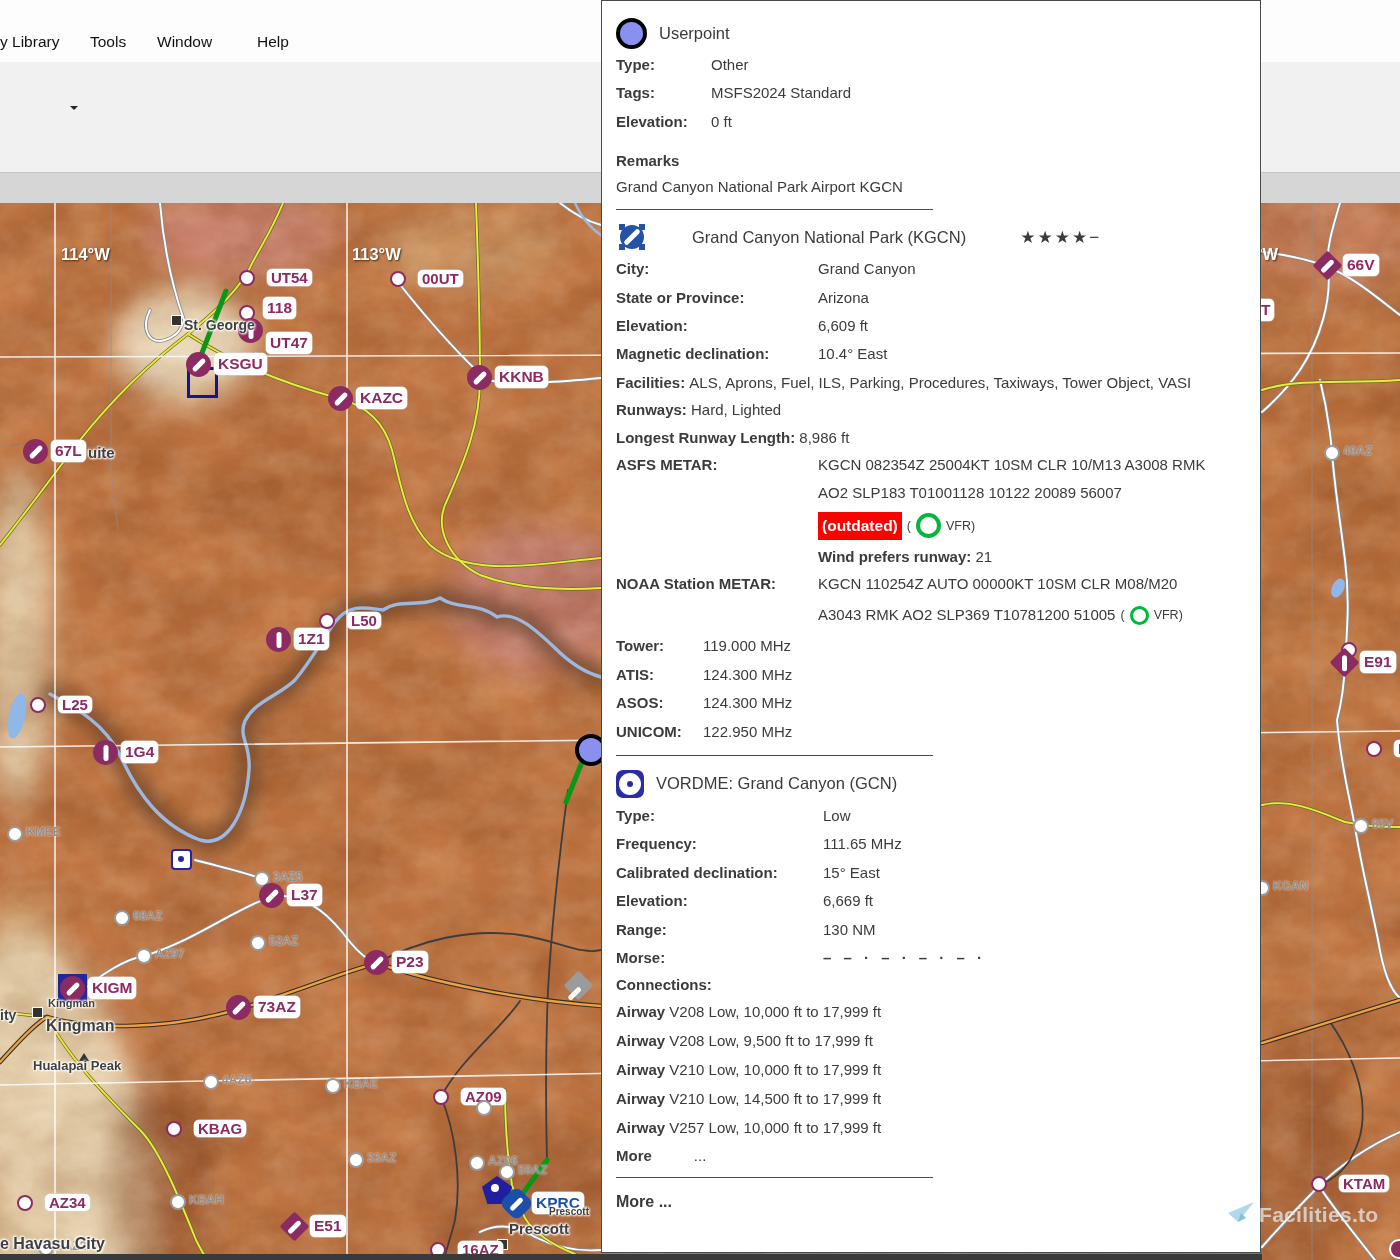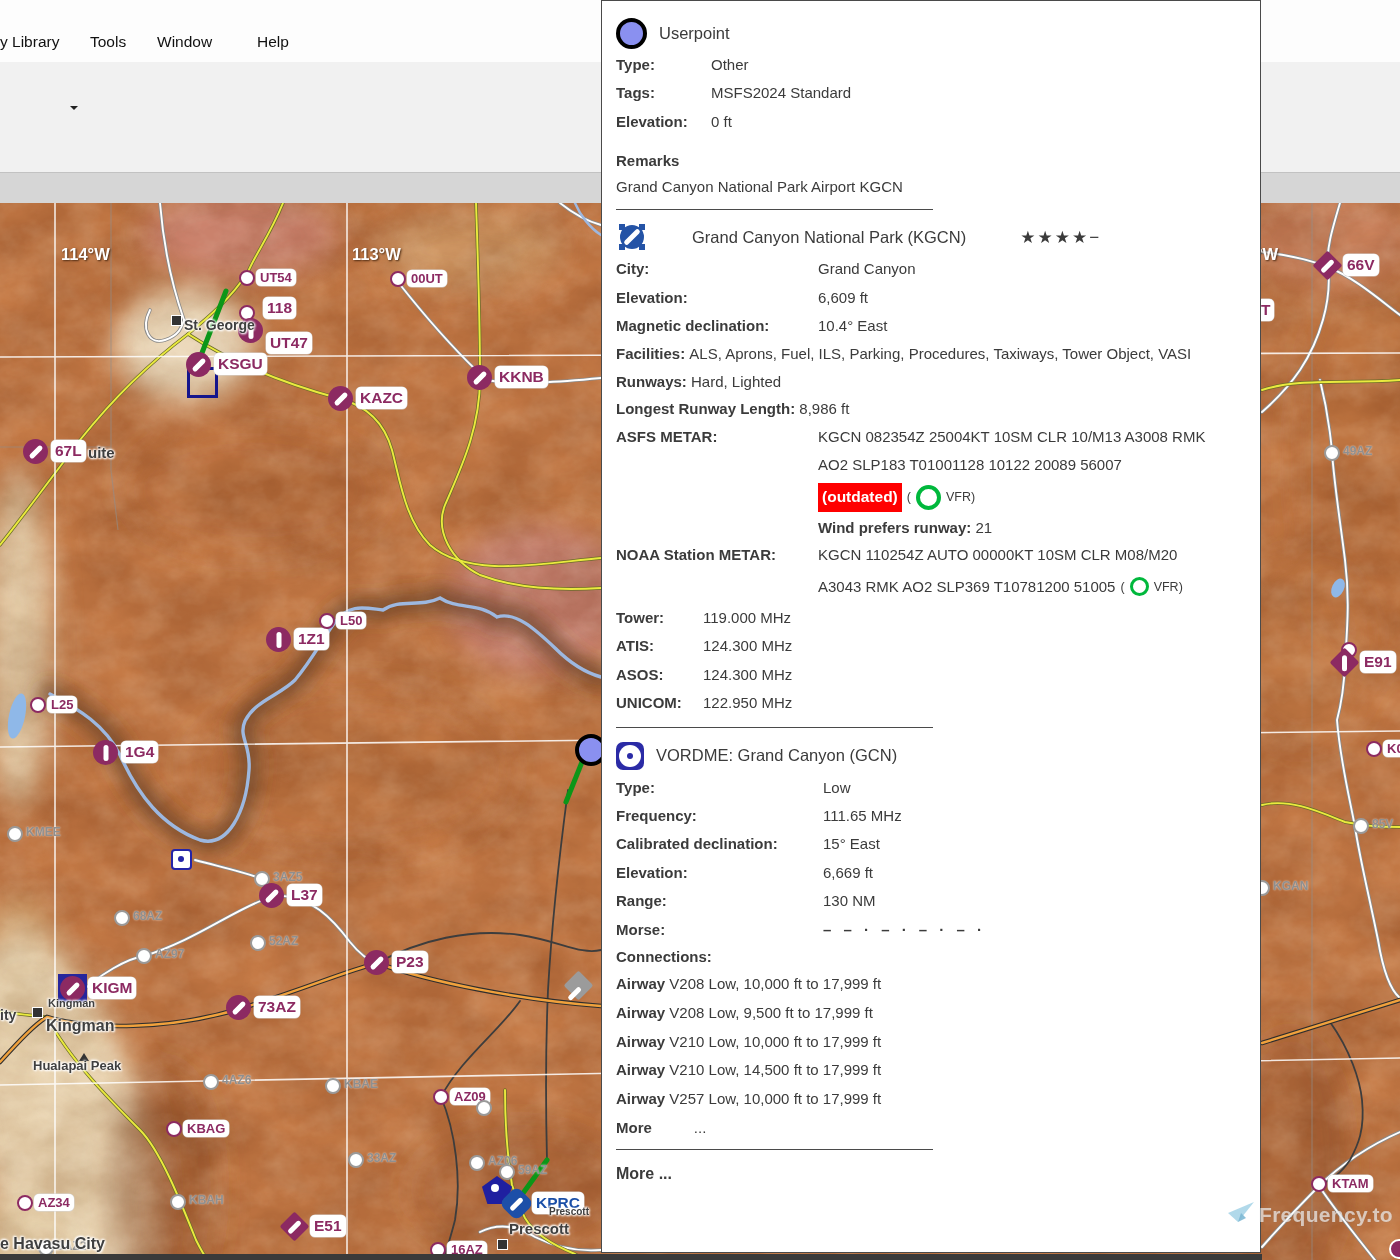--- a/index.html
+++ b/index.html
@@ -68,21 +68,21 @@
   .acirc{position:absolute;left:-13px;top:-13px;width:25px;height:25px;border-radius:50%;background:#8c2a62;}
   .asq{position:absolute;left:-15px;top:-15px;width:29px;height:29px;background:#26269c;}
   .asqo{position:absolute;left:-12px;top:2px;width:25px;height:25px;border:3px solid #15158c;}
   .adia{position:absolute;left:-11px;top:-11px;width:21px;height:21px;background:#8c2a62;transform:rotate(45deg);border-radius:2px;}
   .adia.gray{background:#9b9b9b;}
   .ablu{position:absolute;left:-13px;top:-13px;width:25px;height:25px;background:#1d4fa8;border-radius:7px;transform:rotate(45deg);}
   .abar{position:absolute;left:50%;top:50%;width:5px;height:16px;background:#fff;border-radius:2.5px;}
   .mlab{position:absolute;left:15px;top:-12px;background:#fff;border-radius:5px;padding:0 4px;
         font-weight:bold;font-size:15.5px;line-height:22px;color:#8c2a62;white-space:nowrap;box-shadow:0 0 0 .5px #d8d8d8;}
   .mlab.blue{color:#1a4fa8;}
-  .mlab.smp{font-size:13px;line-height:17px;top:-9px;left:9px;}
+  .mlab.smp{font-size:15px;line-height:17px;top:-9px;left:20px;}
   .wcirc{position:absolute;left:-8px;top:-8px;width:12px;height:12px;border-radius:50%;background:#fff;border:2.5px solid #8c2a62;}
   .wcirc.gray{border-color:#9a9a9a;}
   .glab{position:absolute;left:11px;top:-9px;font-size:12px;font-weight:bold;color:#8f8f8f;white-space:nowrap;
         text-shadow:0 0 2px rgba(255,255,255,.8);}
   .city{position:absolute;color:#3f3f3f;font-weight:bold;white-space:nowrap;
         text-shadow:0 0 3px #fff,0 0 3px #fff,1px 1px 2px #fff,-1px -1px 2px #fff;z-index:2;}
   .sqc{position:absolute;left:-5px;top:-5px;width:9px;height:9px;background:#333;border:1.5px solid #fff;z-index:2;}
   .peak{position:absolute;left:-5px;top:-5px;width:0;height:0;border:5px solid transparent;border-bottom:8px solid #333;z-index:2;}
   .voric{position:absolute;left:-11px;top:-11px;width:17px;height:17px;background:#fff;border:2.5px solid #2424a8;border-radius:4px;}
   .voric:after{content:"";position:absolute;left:5px;top:5px;width:6px;height:6px;border-radius:50%;background:#2424a8;}
@@ -712,20 +712,24 @@
       </div>
       <span>Grand Canyon National Park (KGCN)</span>
       <span class="stars">★★★★−</span>
     </div>
     <div id="apt-rows" style="--lc:202px;">
         <div class="prow">
           <b>City:</b>
           <span>Grand Canyon</span>
         </div>
         <div class="prow">
+          <b>State or Province:</b>
+          <span>Arizona</span>
+        </div>
+        <div class="prow">
           <b>Elevation:</b>
           <span>6,609 ft</span>
         </div>
         <div class="prow">
           <b>Magnetic declination:</b>
           <span>10.4° East</span>
         </div>
       </div>
     <div id="apt-inline">
         <div class="hang"><b>Facilities: </b>ALS, Aprons, Fuel, ILS, Parking, Procedures, Taxiways, Tower Object, VASI</div>
@@ -822,16 +826,16 @@
     </div>
     <hr class="hr" style="margin-top:6px;">
     <div class="footmore">More ...</div>
   </div>
 
   <div class="wm">
     <svg width="30" height="30" viewBox="0 0 30 30">
       <polygon points="2,13 28,2 12,22" fill="#a9d5e8" opacity=".9"></polygon>
       <polygon points="12,22 15,13 20,18" fill="#7db8d4" opacity=".9"></polygon>
     </svg>
-    <span class="txt">Frequency.to</span>
+    <span class="txt">Facilities.to</span>
   </div>
 
 </div>
 
 </body></html>

